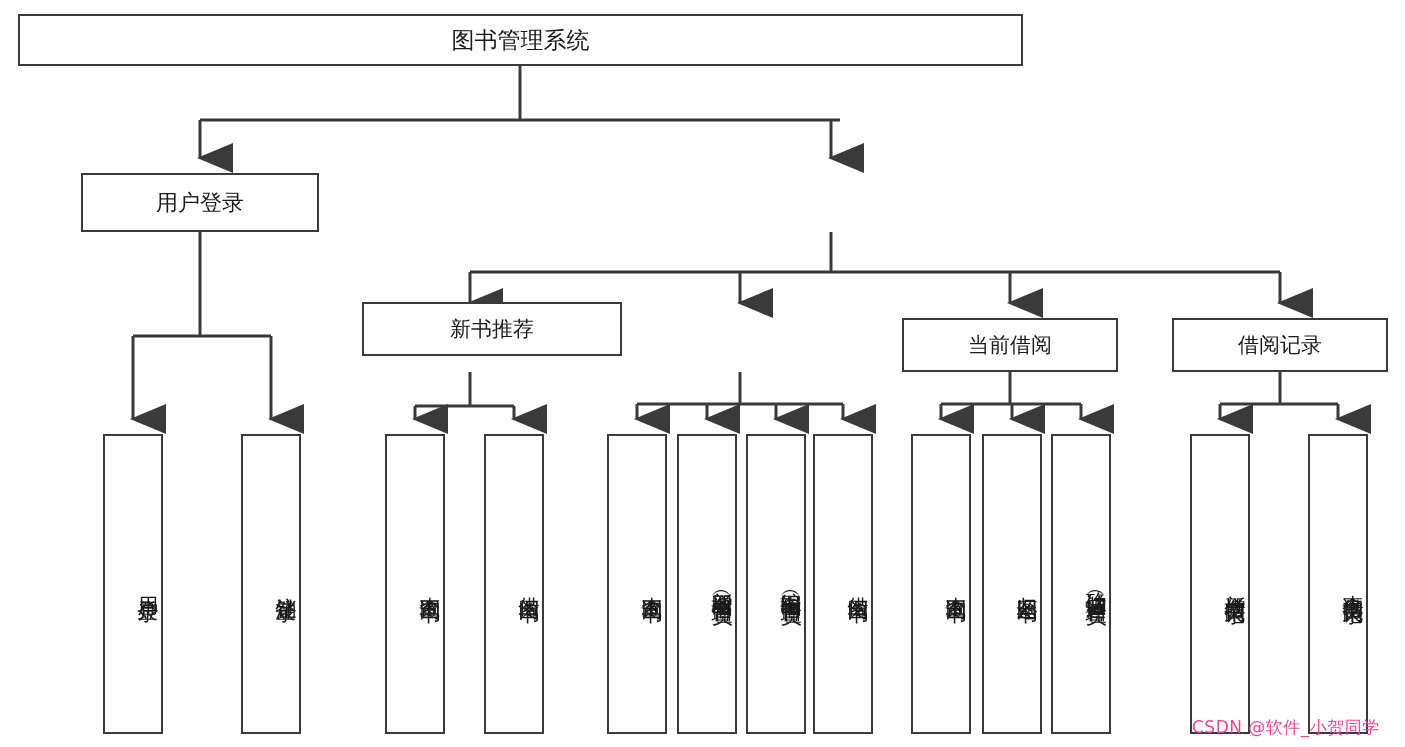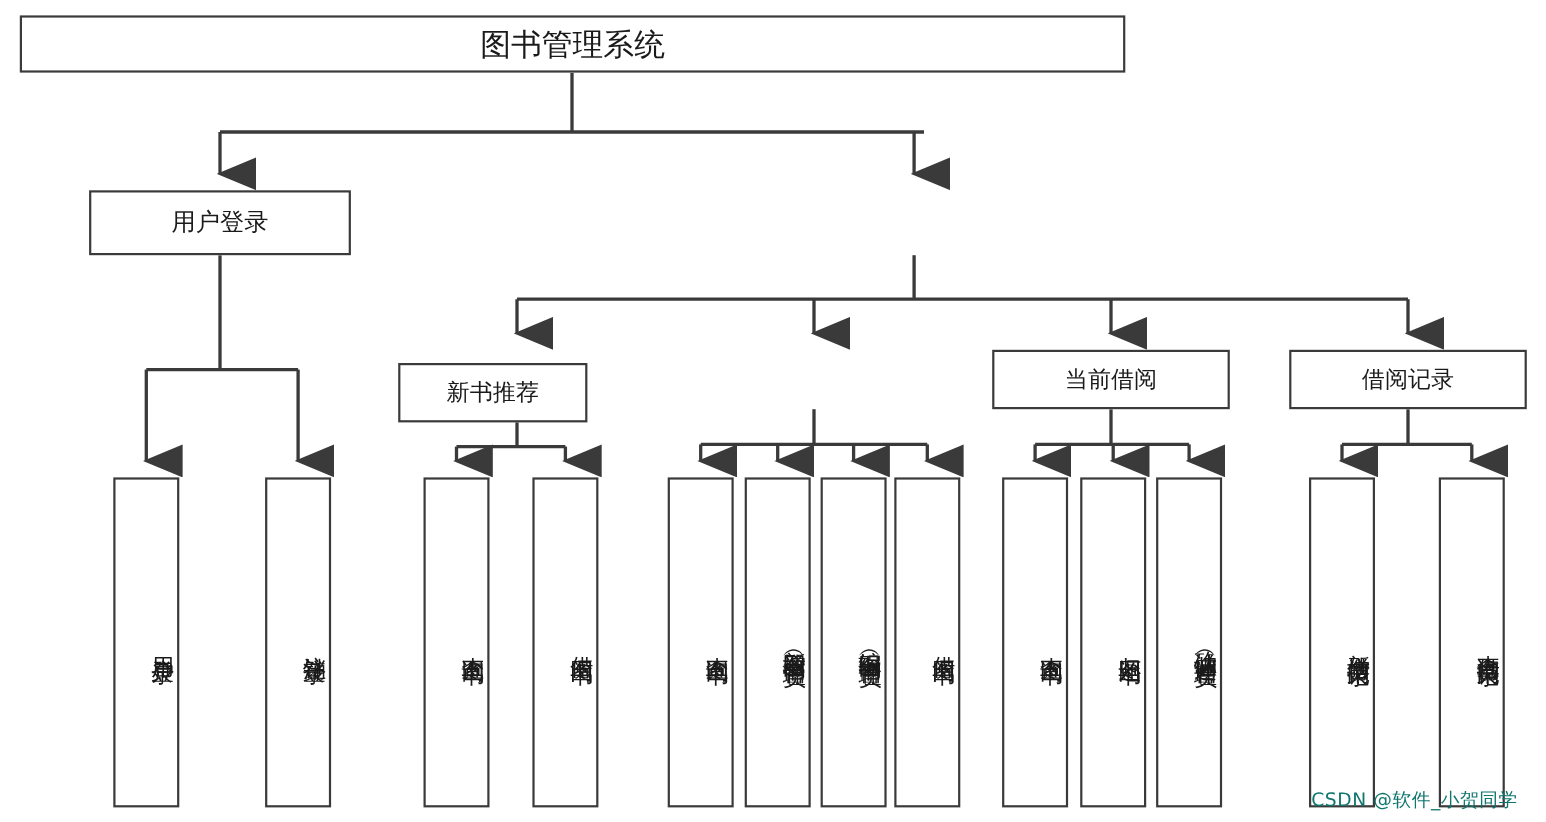--- a/index.html
+++ b/index.html
@@ -31,21 +31,21 @@
     border: 2.5px solid #3a3a3a;
     background: #ffffff;
     color: #1a1a1a;
     display: flex;
     align-items: center;
     justify-content: center;
     text-align: center;
     line-height: 1.25;
   }
   .node.root {
-    font-size: 28px;
+    font-size: 23px;
   }
   .node.level2 {
     font-size: 22px;
   }
   .node.level3 {
     font-size: 21px;
   }
   .node.leaf {
     font-size: 21px;
     writing-mode: vertical-rl;
@@ -55,21 +55,21 @@
     padding-bottom: 8px;
     align-items: flex-start;
     justify-content: center;
   }
   .node.leaf > span {
     display: block;
   }
   .watermark {
     position: absolute;
     font-size: 17px;
-    color: #0f766e;
+    color: #ec4899;
     white-space: nowrap;
     letter-spacing: 0.5px;
   }
 </style>
 </head>
 <body>
 
 <div id="canvas">
 
   <svg id="wires" viewBox="0 0 1405 747" xmlns="http://www.w3.org/2000/svg">
@@ -124,21 +124,21 @@
   </svg>
 
   <div class="node root" style="left:18px; top:14px; width:1005px; height:52px;">
     <span>图书管理系统</span>
   </div>
 
   <div class="node level2" style="left:81px; top:173px; width:238px; height:59px;">
     <span>用户登录</span>
   </div>
 
-  <div class="node level3" style="left:362px; top:330px; width:172px; height:54px;">
+  <div class="node level3" style="left:362px; top:302px; width:260px; height:54px;">
     <span>新书推荐</span>
   </div>
   <div class="node level3" style="left:902px; top:318px; width:216px; height:54px;">
     <span>当前借阅</span>
   </div>
   <div class="node level3" style="left:1172px; top:318px; width:216px; height:54px;">
     <span>借阅记录</span>
   </div>
 
   <div class="node leaf" style="left:103px; top:434px; width:60px; height:300px;">

